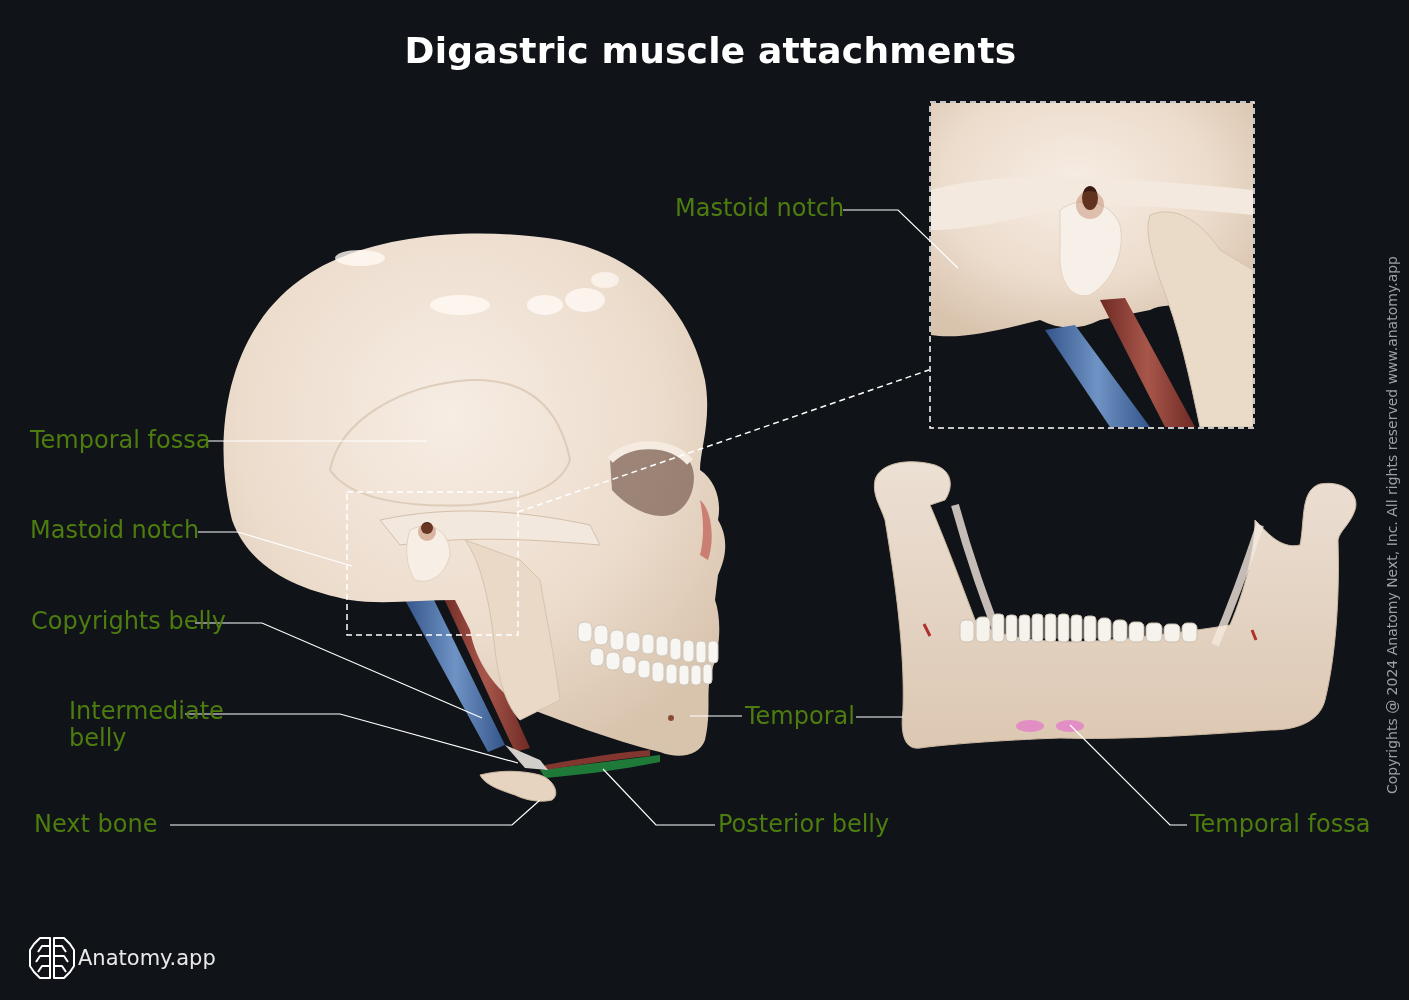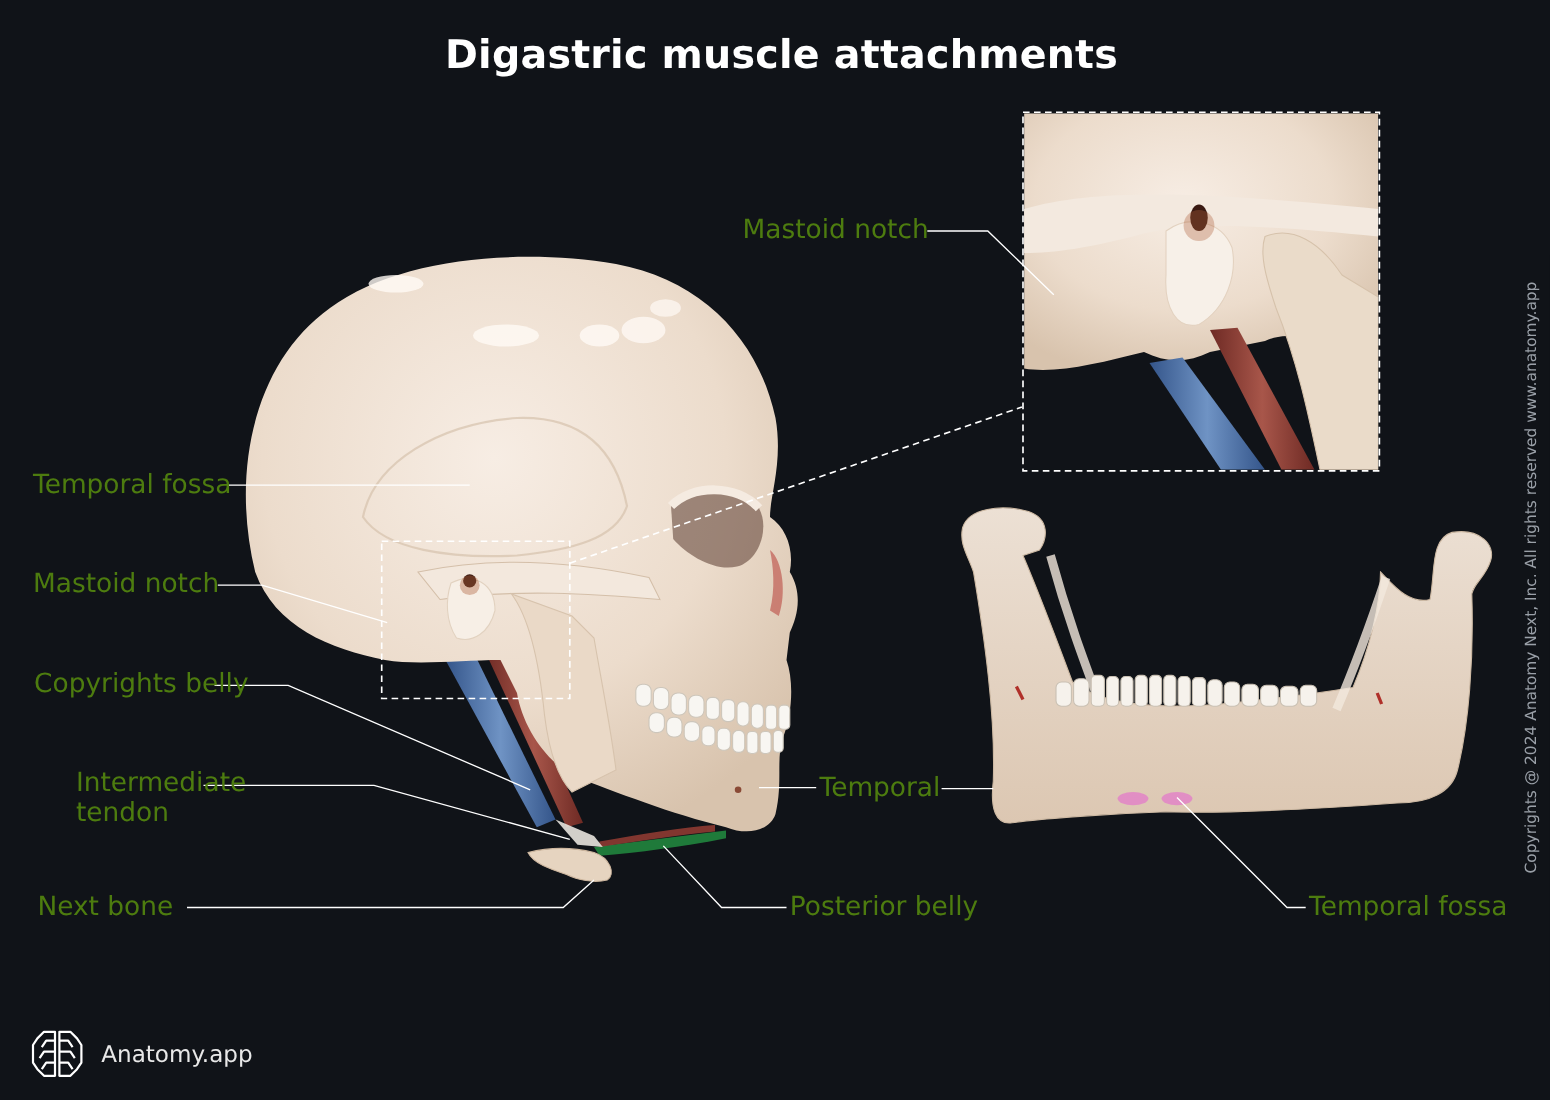--- a/index.html
+++ b/index.html
@@ -1,21 +1,21 @@
 <!DOCTYPE html>
 <html><head>
 <meta charset="utf-8">
 <style>
   html,body{margin:0;padding:0;}
   body{width:1409px;height:1000px;background:#101318;overflow:hidden;position:relative;font-family:"DejaVu Sans","Liberation Sans",sans-serif;color:#fff;}
   .title{position:absolute;left:0;right:0;top:30px;text-align:center;font-size:36px;font-weight:bold;letter-spacing:0.2px;padding-left:12px;}
   .label{position:absolute;font-size:24px;line-height:27px;color:#4d7c0f;white-space:nowrap;}
   svg.art{position:absolute;left:0;top:0;}
   .copyright{position:absolute;left:1392px;top:525px;transform:translate(-50%,-50%) rotate(-90deg);font-size:14px;color:#9aa0a8;white-space:nowrap;}
-  .brand{position:absolute;left:26px;top:934px;display:flex;align-items:center;gap:14px;}
+  .brand{position:absolute;left:26px;top:934px;display:flex;align-items:center;}
   .brand-text{font-size:21px;color:#e8e8e8;}
 </style>
 </head>
 <body>
 
 <div class="title">Digastric muscle attachments</div>
 
 <svg class="art" width="1409" height="1000" viewBox="0 0 1409 1000">
   <defs>
     <radialGradient id="boneGrad" cx="45%" cy="35%" r="70%">
@@ -161,21 +161,21 @@
     <polyline points="843,210 898,210 958,268"></polyline>
     <polyline points="1187,825 1170,825 1070,725"></polyline>
   </g>
 </svg>
 
 <div class="label" style="left:30px;top:427px;">Temporal fossa</div>
 <div class="label" style="left:30px;top:517px;">Mastoid notch</div>
 <div class="label" style="left:31px;top:608px;">Copyrights belly</div>
 <div class="label" style="left:32px;top:698px;margin-left:37px;">
   <div>Intermediate</div>
-  <div>tendon</div>
+  <div>belly</div>
 </div>
 <div class="label" style="left:34px;top:811px;">Next bone</div>
 <div class="label" style="left:718px;top:811px;">Posterior belly</div>
 <div class="label" style="left:745px;top:703px;">Temporal</div>
 <div class="label" style="left:675px;top:195px;">Mastoid notch</div>
 <div class="label" style="left:1190px;top:811px;">Temporal fossa</div>
 
 <div class="copyright">Copyrights @ 2024 Anatomy Next, Inc. All rights reserved www.anatomy.app</div>
 
 <div class="brand">

